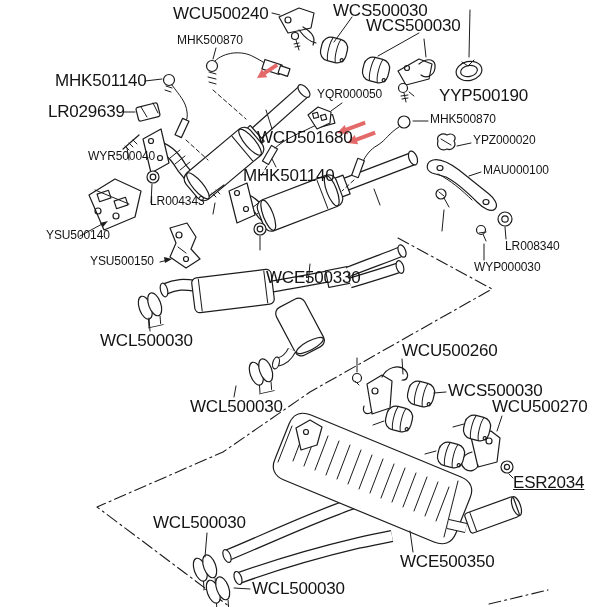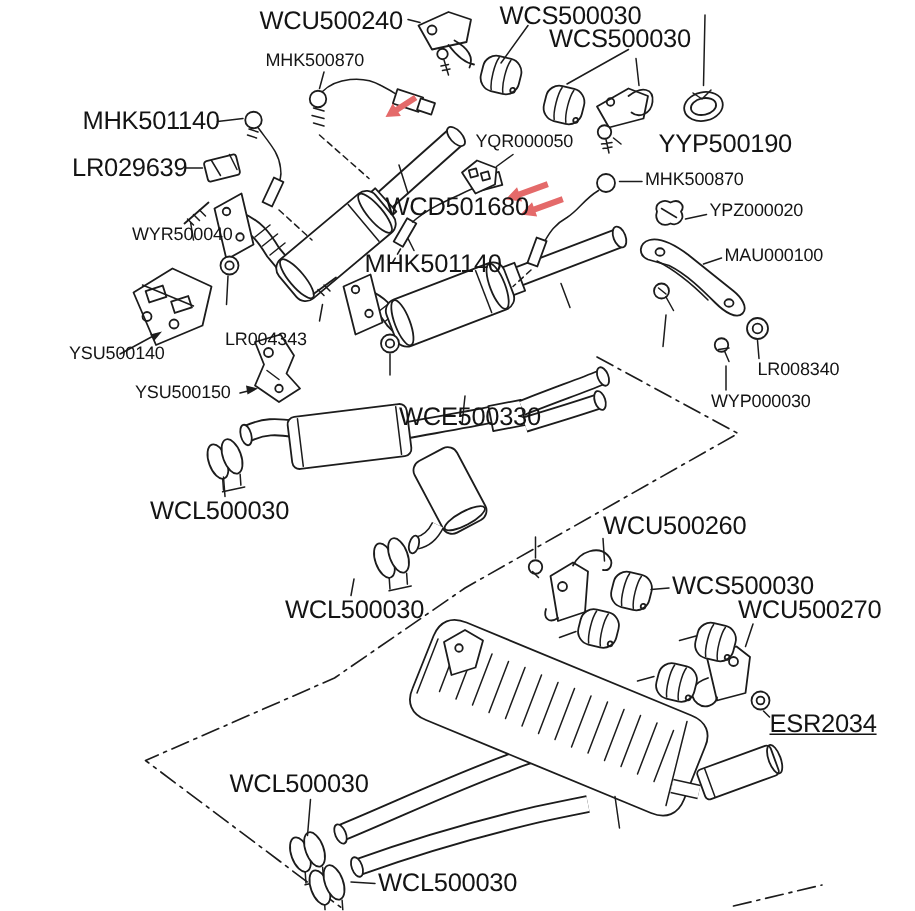--- a/index.html
+++ b/index.html
@@ -281,29 +281,30 @@
       <span class="plabel lg" style="left: 55px; top: 72px;">MHK501140</span>
       <span class="plabel lg" style="left: 48px; top: 103px;">LR029639</span>
       <span class="plabel sm" style="left: 317px; top: 88px;">YQR000050</span>
       <span class="plabel lg" style="left: 419px; top: 87px; margin-left: 20px;">YYP500190</span>
       <span class="plabel sm" style="left: 430px; top: 113px;">MHK500870</span>
       <span class="plabel lg" style="left: 257px; top: 129px;">WCD501680</span>
       <span class="plabel sm" style="left: 473px; top: 134px;">YPZ000020</span>
       <span class="plabel sm" style="left: 68px; top: 150px; margin-left: 20px;">WYR500040</span>
       <span class="plabel lg" style="left: 243px; top: 167px;">MHK501140</span>
       <span class="plabel sm" style="left: 483px; top: 164px;">MAU000100</span>
-      <span class="plabel sm" style="left: 150px; top: 220px;">LR004343</span>
+      <span class="plabel sm" style="left: 150px; top: 195px;">LR004343</span>
       <span class="plabel sm" style="left: 46px; top: 229px;">YSU500140</span>
       <span class="plabel sm" style="left: 505px; top: 240px;">LR008340</span>
       <span class="plabel lg" style="left: 266px; top: 246px; margin-top: 23px;">WCE500330</span>
       <span class="plabel sm" style="left: 90px; top: 255px;">YSU500150</span>
       <span class="plabel sm" style="left: 474px; top: 261px;">WYP000030</span>
       <span class="plabel lg" style="left: 100px; top: 332px;">WCL500030</span>
       <span class="plabel lg" style="left: 402px; top: 342px;">WCU500260</span>
       <span class="plabel lg" style="left: 448px; top: 382px;">WCS500030</span>
       <span class="plabel lg" style="left: 190px; top: 398px;">WCL500030</span>
       <span class="plabel lg" style="left: 492px; top: 398px;">WCU500270</span>
       <span class="plabel lg" style="left: 513px; top: 474px; text-decoration: underline;">ESR2034</span>
       <span class="plabel lg" style="left: 153px; top: 514px;">WCL500030</span>
+      <span class="plabel lg" style="left: 400px; top: 553px;">WCE500350</span>
       <span class="plabel lg" style="left: 252px; top: 580px;">WCL500030</span>
     </div>
 
 </div>
 
 </body></html>

